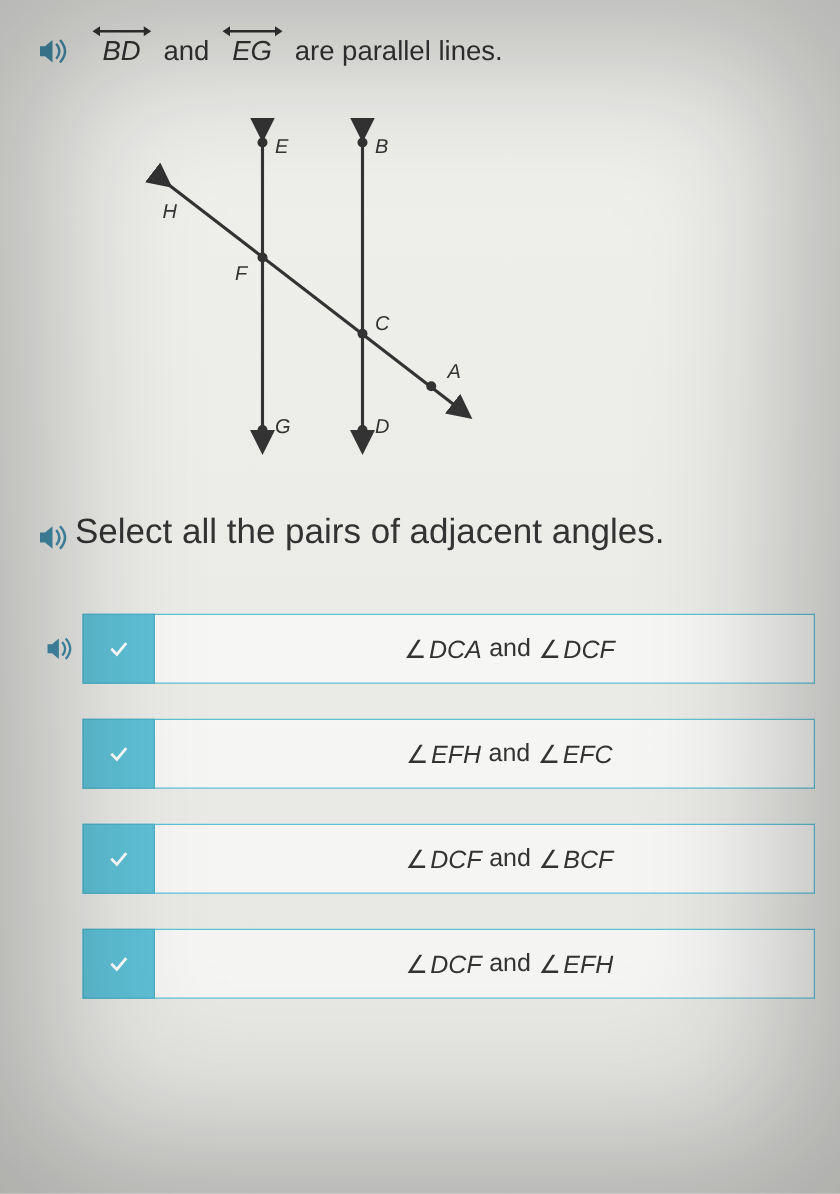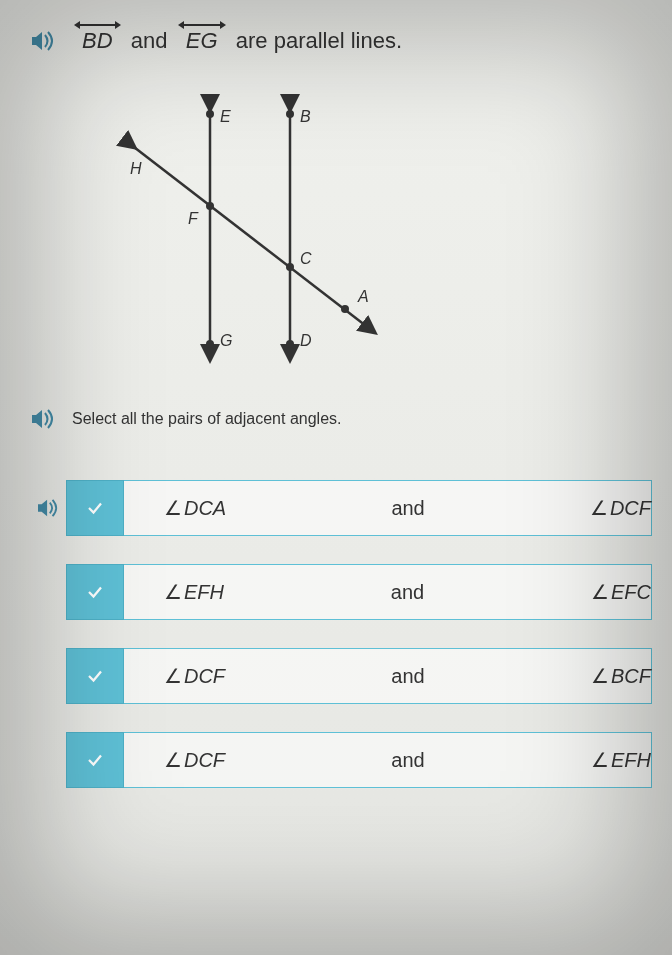--- a/index.html
+++ b/index.html
@@ -62,25 +62,25 @@
     left: -2px;
     border-right: 6px solid #333;
     border-top: 4px solid transparent;
     border-bottom: 4px solid transparent;
     width:0;height:0;
   }
   .diagram {
     margin: 10px 0 30px 90px;
   }
   .question {
-    font-size: 16px;
+    font-size: 28px;
     margin: 10px 0 50px 10px;
     display: flex;
-    align-items: center;
-    gap: 16px;
+    align-items: flex-end;
+    gap: 4px;
   }
   .options {
     margin-left: 10px;
   }
   .option-row {
     display: flex;
     align-items: stretch;
     margin-bottom: 28px;
     height: 56px;
   }
@@ -103,25 +103,25 @@
     cursor: pointer;
   }
   .checkbox svg { width:18px; height:18px; }
   .option-label {
     flex: 1;
     background: rgba(255,255,255,0.55);
     border: 1px solid #5ec0d6;
     border-left: none;
     display: flex;
     align-items: center;
-    justify-content: space-between;
+    justify-content: center;
     font-size: 20px;
     font-style: italic;
     color: #333;
-    gap: 20px;
+    gap: 6px;
     padding-left: 40px;
   }
   .option-label .and { font-style: normal; }
   .angle { font-style: italic; }
   .angle-sym { font-style: normal; margin-right:2px;}
   .vignette {
     position:absolute;
     inset:0;
     pointer-events:none;
     box-shadow: inset 0 0 120px 40px rgba(0,0,0,0.25);

